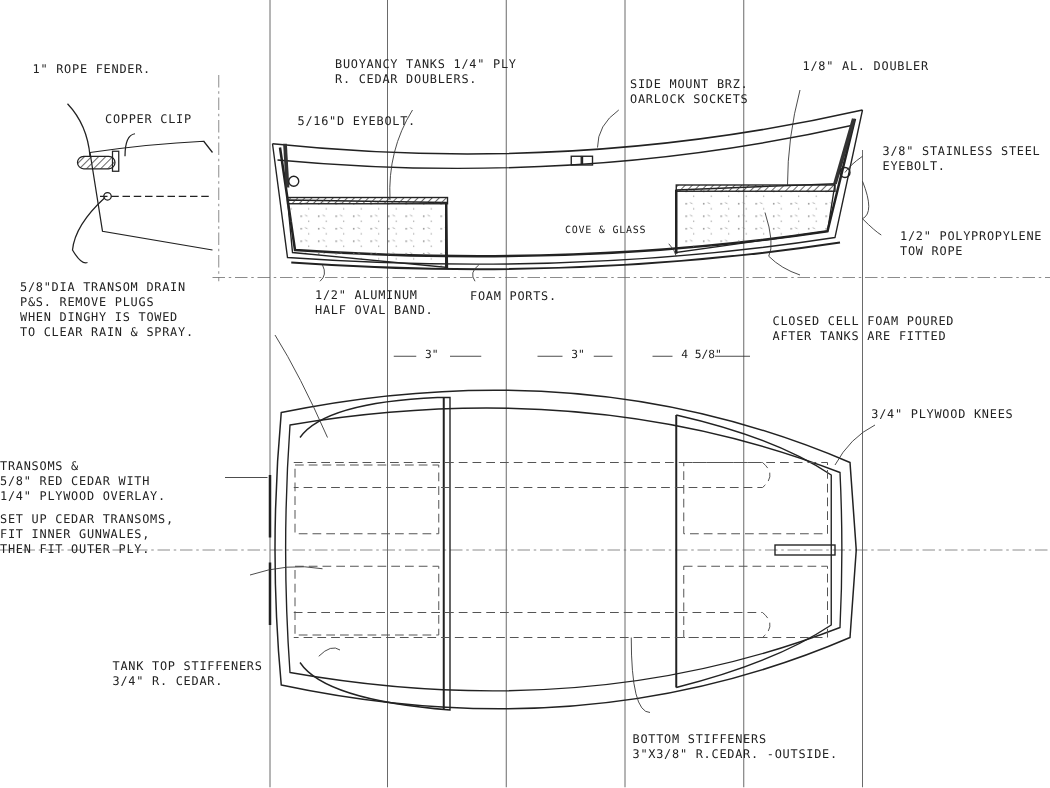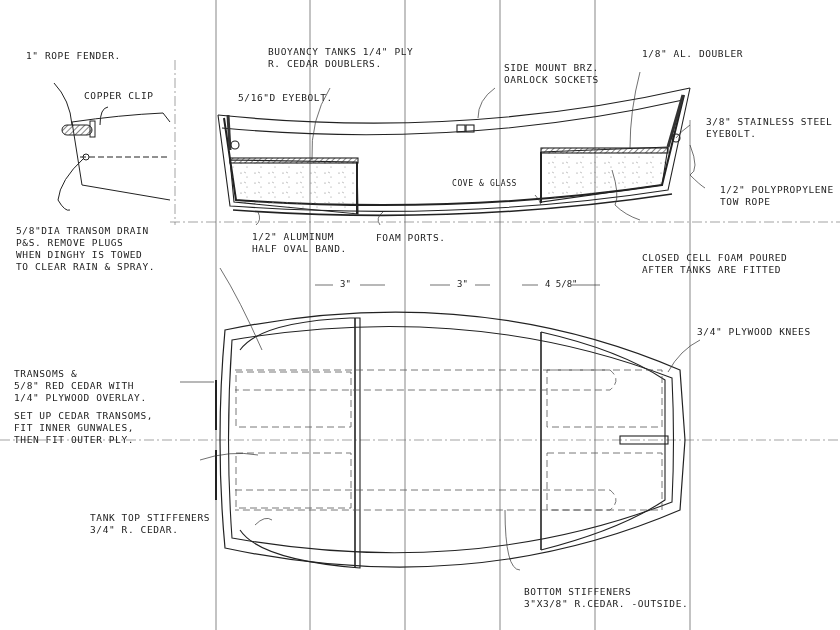--- a/index.html
+++ b/index.html
@@ -123,21 +123,21 @@
 <div class="note" style="left:268px;top:46px"><span>Buoyancy Tanks 1/4" Ply</span><span>R. Cedar Doublers.</span></div>
 <div class="note" style="left:238px;top:92px"><span>5/16"D Eyebolt.</span></div>
 <div class="note" style="left:504px;top:62px"><span>Side Mount Brz.</span><span>Oarlock Sockets</span></div>
 <div class="note" style="left:642px;top:48px"><span>1/8" Al. Doubler</span></div>
 <div class="note" style="left:706px;top:116px"><span>3/8" Stainless Steel</span><span>Eyebolt.</span></div>
 <div class="note" style="left:720px;top:184px"><span>1/2" Polypropylene</span><span>Tow Rope</span></div>
 <div class="note" style="left:452px;top:178px;font-size:8px"><span>Cove &amp; Glass</span></div>
 <div class="note" style="left:16px;top:225px"><span>5/8"Dia Transom Drain</span><span>P&amp;S. Remove Plugs</span><span>When Dinghy is Towed</span><span>To Clear Rain &amp; Spray.</span></div>
 <div class="note" style="left:252px;top:231px"><span>1/2" Aluminum</span><span>Half Oval Band.</span></div>
 <div class="note" style="left:376px;top:232px"><span>Foam Ports.</span></div>
-<div class="note" style="left:642px;top:252px"><span>Closed Cell Foam Poured</span><span>After Tanks Are Fitted</span></div>
+<div class="note" style="left:618px;top:252px"><span>Closed Cell Foam Poured</span><span>After Tanks Are Fitted</span></div>
 <div class="note" style="left:697px;top:326px"><span>3/4" Plywood Knees</span></div>
-<div class="note" style="left:14px;top:368px"><span>Transoms &amp;</span><span>5/8" Red Cedar With</span><span>1/4" Plywood Overlay.</span><span style="height:6px"></span><span>Set Up Cedar Transoms,</span><span>Fit Inner Gunwales,</span><span>Then Fit Outer Ply.</span></div>
-<div class="note" style="left:90px;top:512px"><span>Tank Top Stiffeners</span><span>3/4" R. Cedar.</span></div>
-<div class="note" style="left:524px;top:586px"><span>Bottom Stiffeners</span><span>3"x3/8" R.Cedar. -Outside.</span></div>
+<div class="note" style="left:0;top:368px"><span>Transoms &amp;</span><span>5/8" Red Cedar With</span><span>1/4" Plywood Overlay.</span><span style="height:6px"></span><span>Set Up Cedar Transoms,</span><span>Fit Inner Gunwales,</span><span>Then Fit Outer Ply.</span></div>
+<div class="note" style="left:90px;top:528px"><span>Tank Top Stiffeners</span><span>3/4" R. Cedar.</span></div>
+<div class="note" style="left:506px;top:586px"><span>Bottom Stiffeners</span><span>3"x3/8" R.Cedar. -Outside.</span></div>
 
 <div class="dim" style="left:340px;top:279px">3"</div>
 <div class="dim" style="left:457px;top:279px">3"</div>
 <div class="dim" style="left:545px;top:279px">4 5/8"</div>
 
 </body></html>

